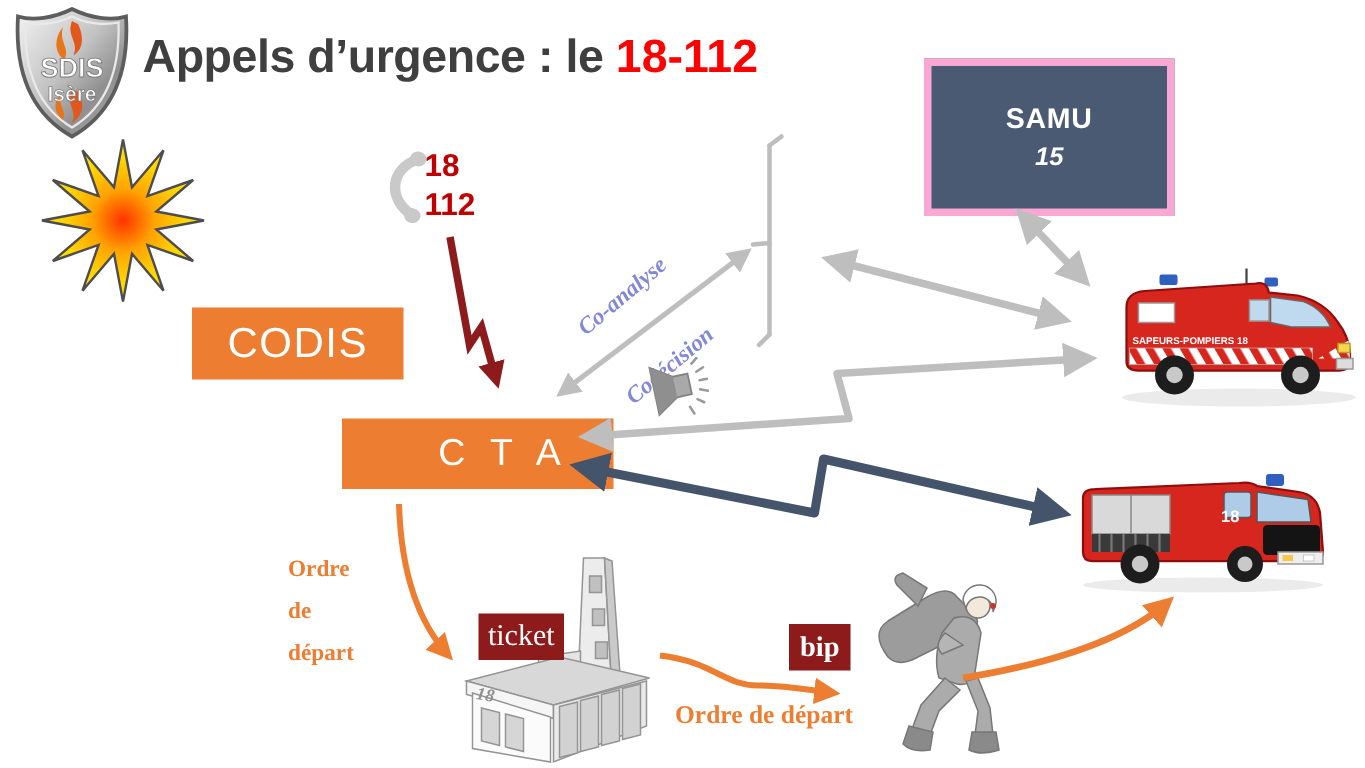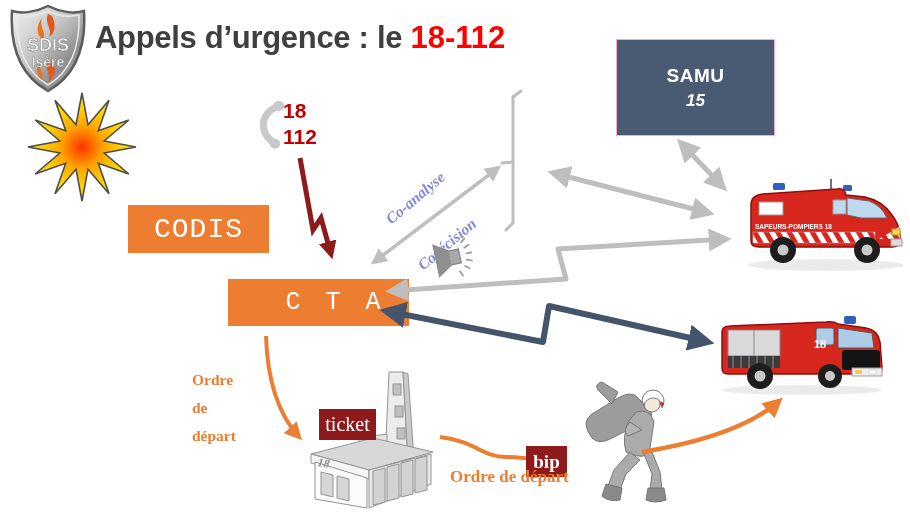--- a/index.html
+++ b/index.html
@@ -8,41 +8,41 @@
   .abs{position:absolute;}
 
   
   .title{left:95px;top:20px;font-size:31px;font-weight:700;color:#3F3F3F;letter-spacing:-.3px;white-space:nowrap;}
   .title .num{color:#FF0000;font-weight:800;letter-spacing:0;}
 
   
   .callnums{left:283px;top:98px;color:#C00000;font-weight:800;font-size:21px;line-height:26px;}
 
   
-  .node{display:flex;align-items:center;justify-content:center;color:#fff;font-family:Liberation Mono, monospace;}
+  .node{display:flex;align-items:center;justify-content:center;color:#fff;}
   .codis{left:128px;top:205px;width:141px;height:48px;background:#ED7D31;font-size:28px;letter-spacing:1px;}
   .cta{left:228px;top:279px;width:147px;height:47px;background:#ED7D31;font-size:25px;letter-spacing:5px;padding-left:34px;}
 
   
-  .samu{left:616px;top:39px;width:157px;height:95px;background:#4A5A72;border:1px solid #f9a8d4;
+  .samu{left:616px;top:39px;width:157px;height:95px;background:#4A5A72;border:5px solid #f9a8d4;
         display:flex;flex-direction:column;align-items:center;justify-content:center;color:#fff;}
   .samu .name{font-weight:700;font-size:19px;letter-spacing:.5px;}
   .samu .num{font-style:italic;font-size:17px;margin-top:4px;font-weight:bold;}
 
   
   .rotlab{font-family:"Liberation Serif",serif;font-weight:700;font-style:italic;color:#8387D8;
           font-size:15.5px;transform-origin:0 50%;white-space:nowrap;}
   .coan{left:388px;top:212px;transform:rotate(-40deg);}
   .codec{left:420px;top:258px;transform:rotate(-40deg);}
 
   
   .tag{background:#8E1B1B;color:#fff;display:flex;align-items:center;justify-content:center;
        font-family:"Liberation Serif",serif;}
   .ticket{left:319px;top:409px;width:57px;height:31px;font-size:20px;}
-  .bip{left:526px;top:446px;width:41px;height:31px;font-size:19px;font-weight:700;}
+  .bip{left:526px;top:416px;width:41px;height:31px;font-size:19px;font-weight:700;}
 
   
   .olabel{color:#ED7D31;font-family:"Liberation Serif",serif;font-weight:700;}
   .ordre-left{left:192px;top:366px;width:70px;text-align:left;font-size:15.5px;line-height:28px;}
   .ordre-bottom{left:450px;top:467px;font-size:17px;white-space:nowrap;}
 
   svg{display:block;}
   .overlay{left:0;top:0;pointer-events:none;}
 </style>
 </head>

